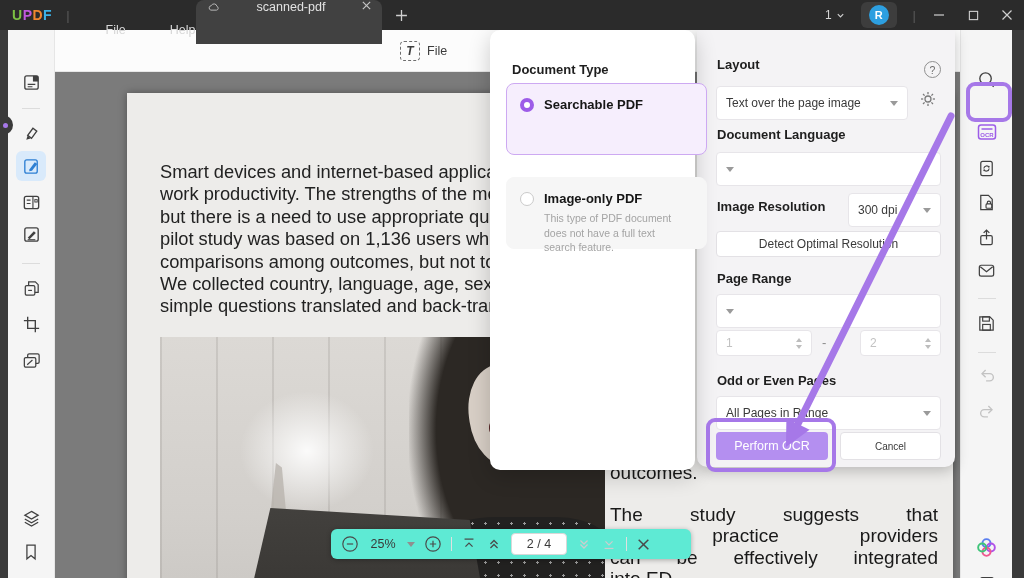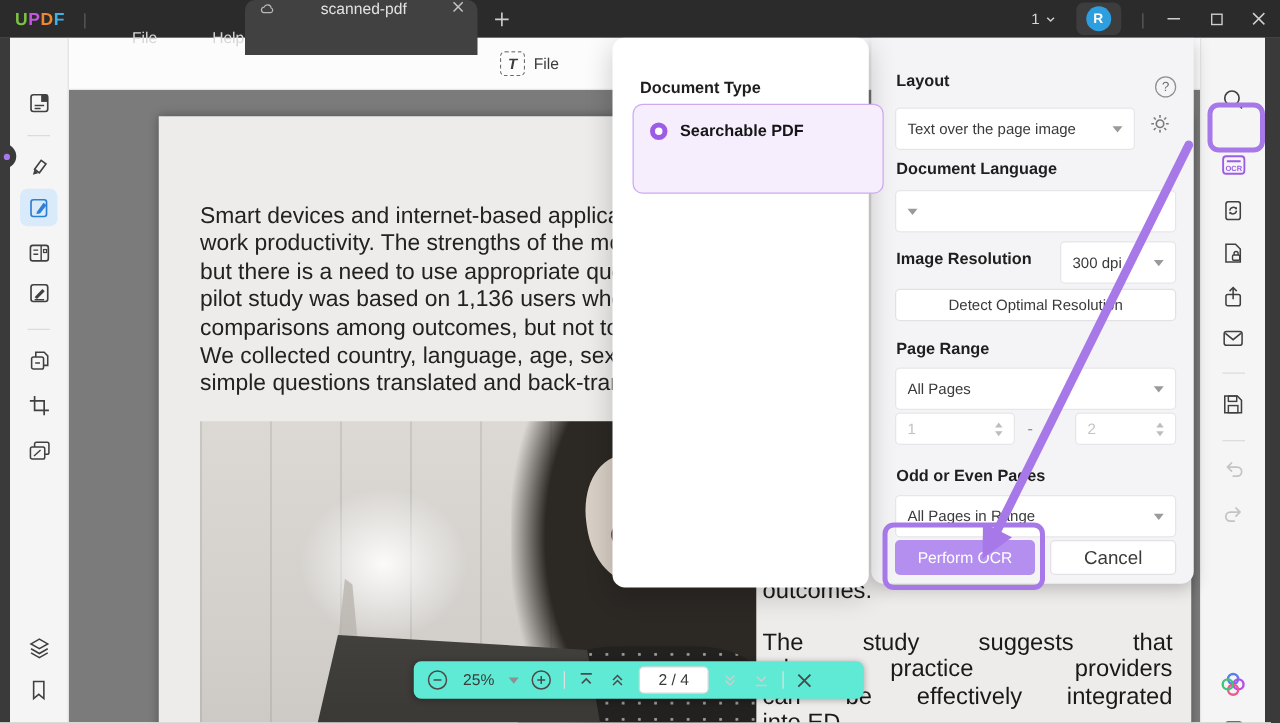--- a/index.html
+++ b/index.html
@@ -71,21 +71,21 @@
   .sec-label { position:absolute; font-weight:bold; font-size:13px; color:#1e1e1e; }
   .dd { position:absolute; background:#fff; border:1px solid #e7e5e9; border-radius:4px; height:26px; display:flex; align-items:center; padding:16px 9px; }
   .dd .val { flex:1; font-size:12px; color:#3a3a3a; white-space:nowrap; overflow:hidden; }
   .btn-plain { position:absolute; background:#fff; border:1px solid #e3e1e5; border-radius:4px; height:26px; display:flex; align-items:center; justify-content:center; font-size:12px; color:#3a3a3a; }
   .spin { position:absolute; background:#fff; border:1px solid #e7e5e9; border-radius:4px; height:26px; display:flex; align-items:center; padding:0 9px; color:#c2c2c2; }
   .spin .arrows { margin-left:auto; display:flex; flex-direction:column; gap:3px; }
   .tri-up { width:0;height:0;border-left:3.5px solid transparent;border-right:3.5px solid transparent;border-bottom:4px solid #bdbdbd; }
   .tri-dn { width:0;height:0;border-left:3.5px solid transparent;border-right:3.5px solid transparent;border-top:4px solid #bdbdbd; }
   .dash { position:absolute; color:#8a8a8a; font-size:13px; }
   .btn-perform { position:absolute; left:19px; top:402px; width:112px; height:28px; background:#b48ff0; border:none; border-radius:4px; color:#fff; font-size:12.5px; display:flex; align-items:center; justify-content:center; }
-  .btn-cancel { position:absolute; left:143px; top:402px; width:101px; height:28px; background:#fff; border:1px solid #e3e1e5; border-radius:4px; color:#3a3a3a; font-size:15px; display:flex; align-items:center; justify-content:center; }
+  .btn-cancel { position:absolute; left:143px; top:402px; width:101px; height:28px; background:#fff; border:1px solid #e3e1e5; border-radius:4px; color:#3a3a3a; font-size:10px; display:flex; align-items:center; justify-content:center; }
   .help-circ { position:absolute; left:227px; top:31px; width:17px; height:17px; border:1.3px solid #8f8f8f; border-radius:50%; color:#6c6c6c; font-size:10.5px; display:flex; align-items:center; justify-content:center; }
 
   
   .doctype-pop { position:absolute; left:490px; top:30px; width:205px; height:440px; background:#fff; border-radius:10px; box-shadow:0 6px 22px rgba(0,0,0,.20); z-index:90; }
   .dt-heading { position:absolute; left:22px; top:32px; font-weight:bold; font-size:13px; color:#1e1e1e; }
   .dt-card { position:absolute; left:16px; width:201px; height:72px; border-radius:8px; }
   .dt-card.sel { top:53px; background:#f6eefd; border:1px solid #cda9f2; }
   .dt-card.unsel { top:147px; background:#f6f6f6; border:1px solid #f6f6f6; }
   .radio { position:absolute; left:13px; top:14px; width:14px; height:14px; border-radius:50%; background:#fff; }
   .radio.on { border:4px solid #9d5ce8; }
@@ -416,21 +416,20 @@
     <span class="sec-label" style="left:20px; top:169px">Image Resolution</span>
     <div class="dd" style="left:151px; top:163px; width:93px">
       <span class="val">300 dpi</span>
       <span class="caret-down"></span>
     </div>
 
     <div class="btn-plain" style="left:19px; top:201px; width:225px">Detect Optimal Resolution</div>
 
     <span class="sec-label" style="left:20px; top:241px">Page Range</span>
     <div class="dd" style="left:19px; top:264px; width:225px">
-      <span class="val">All Pages</span>
       <span class="caret-down"></span>
     </div>
 
     <div class="spin" style="left:19px; top:300px; width:96px">
       <span>1</span>
       <span class="arrows">
           <i class="tri-up"></i>
           <i class="tri-dn"></i>
         </span>
     </div>
@@ -452,20 +451,25 @@
     <div class="btn-perform">Perform OCR</div>
     <div class="btn-cancel">Cancel</div>
   </div>
 
   <div class="doctype-pop">
     <div class="dt-heading">Document Type</div>
     <div class="dt-card sel">
       <span class="radio on"></span>
       <span class="dt-title">Searchable PDF</span>
     </div>
+    <div class="dt-card unsel">
+      <span class="radio off"></span>
+      <span class="dt-title">Image-only PDF</span>
+      <span class="dt-desc">This type of PDF document does not have a full text search feature.</span>
+    </div>
   </div>
 
   <div class="annot annot-ocr"></div>
   <div class="annot annot-perform"></div>
   <svg class="arrow-overlay" width="1024" height="578" viewBox="0 0 1024 578">
     <path d="M951 116 L798 424" stroke="#a678e8" stroke-width="7" stroke-linecap="round" fill="none"></path>
     <polygon points="786,447 786.4,418.2 809.6,429.8" fill="#a678e8"></polygon>
   </svg>
 
 </div>

